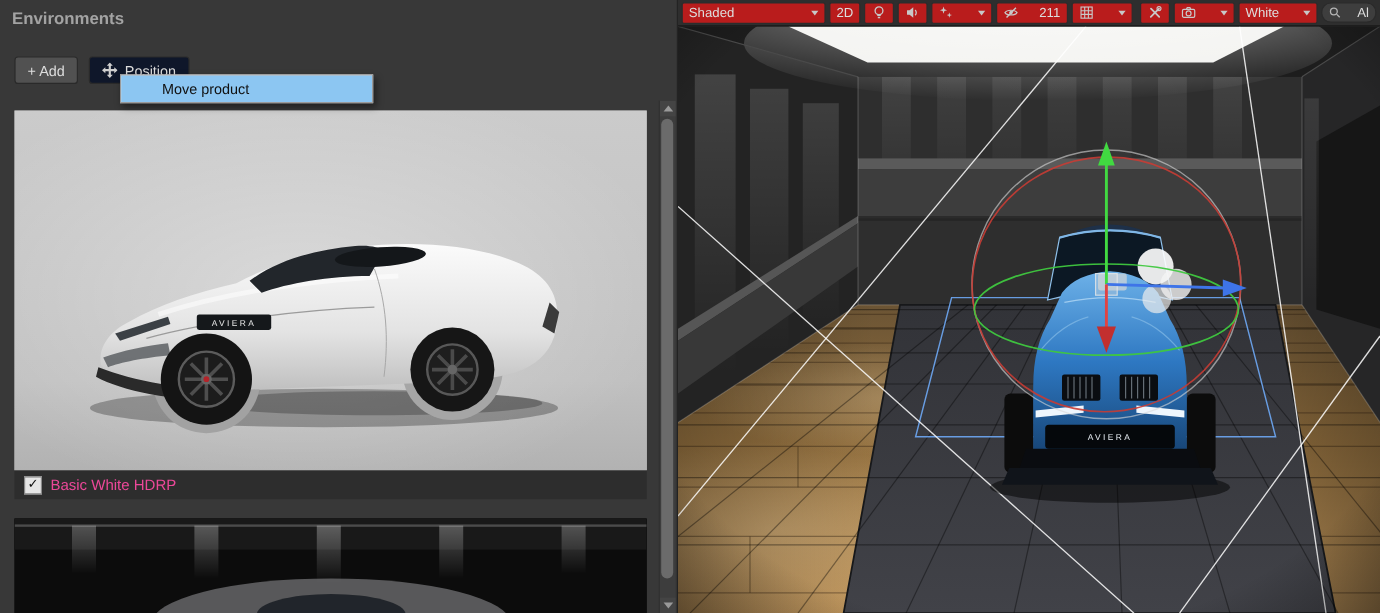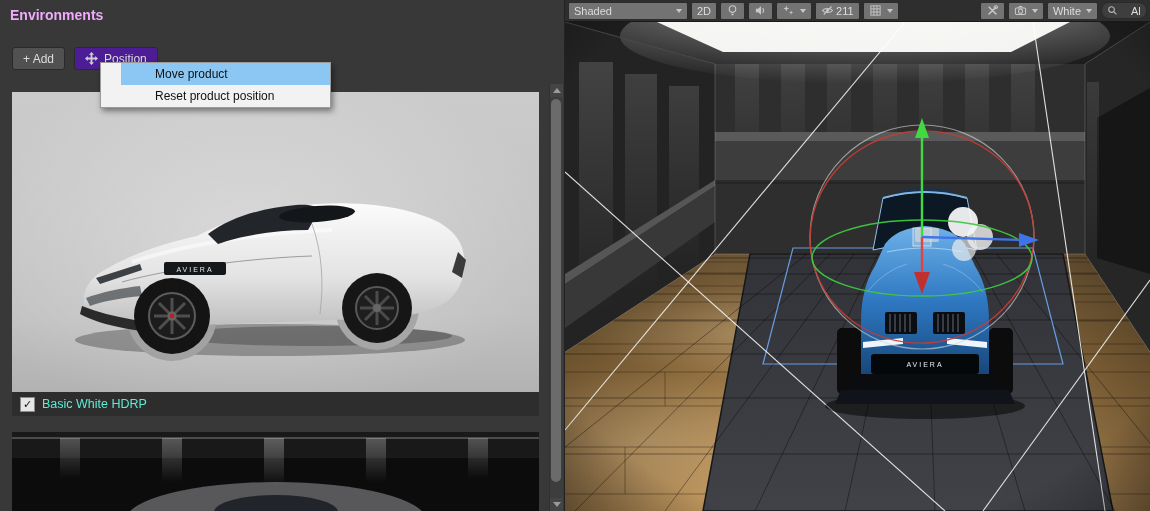--- a/index.html
+++ b/index.html
@@ -1,44 +1,44 @@
 <!DOCTYPE html>
 <html><head>
 <meta charset="utf-8">
 <style>
   html,body{margin:0;padding:0;background:#1a1a1a;font-family:"Liberation Sans",sans-serif;}
   #app{position:relative;width:1150px;height:511px;background:#383838;overflow:hidden;user-select:none;}
 
   
   #left-panel{position:absolute;left:0;top:0;width:564px;height:511px;background:#383838;border-right:1px solid #232323;}
-  .panel-title{position:absolute;left:10px;top:7px;font-size:14px;font-weight:bold;color:#f0abfc;}
+  .panel-title{position:absolute;left:10px;top:7px;font-size:14px;font-weight:bold;color:#a3a3a3;}
   .panel-toolbar{position:absolute;left:12px;top:47px;display:flex;gap:9px;}
   .btn{height:21px;display:flex;align-items:center;gap:6px;padding:0 10px;background:#515151;border:1px solid #2a2a2a;border-radius:3px;color:#dddddd;font-size:12px;cursor:default;white-space:nowrap;}
-  .btn.active{background:#4c1d95;}
-  .context-menu{position:absolute;left:100px;top:62px;width:209px;background:#f2f2f2;border:1px solid #9a9a9a;box-shadow:2px 3px 6px rgba(0,0,0,.45);z-index:40;padding-left:20px;}
+  .btn.active{background:#0f172a;}
+  .context-menu{position:absolute;left:100px;top:62px;width:209px;background:#f2f2f2;border:1px solid #9a9a9a;box-shadow:2px 3px 6px rgba(0,0,0,.45);z-index:40;}
   .menu-item{height:22px;line-height:22px;padding-left:34px;font-size:12px;color:#111111;}
   .menu-item.highlighted{background:#8cc6f2;}
   .env-card{position:absolute;left:12px;width:527px;}
   .env-card .thumb{width:527px;overflow:hidden;background:#c4c4c4;}
   .env-card .label-bar{height:24px;background:#2d2d2d;display:flex;align-items:center;gap:7px;padding-left:8px;}
-  .label-bar span.name{color:#5eead4;font-size:12.5px;}
+  .label-bar span.name{color:#ec4899;font-size:12.5px;}
   .checkbox{width:13px;height:13px;background:#e6e6e6;border:1px solid #8a8a8a;display:inline-flex;align-items:center;justify-content:center;font-size:11px;color:#111;line-height:13px;}
   .checkbox.checked::after{content:"\2713";}
   
   .v-scrollbar{position:absolute;right:1px;top:84px;bottom:0;width:13px;background:#3d3d3d;border-left:1px solid #313131;}
   .sb-btn{position:absolute;left:0;width:13px;height:13px;background:#444444;display:flex;align-items:center;justify-content:center;}
   .sb-btn.up{top:0;} .sb-btn.down{bottom:0;}
   .tri-up{width:0;height:0;border-left:4px solid transparent;border-right:4px solid transparent;border-bottom:5px solid #9a9a9a;}
   .tri-down{width:0;height:0;border-left:4px solid transparent;border-right:4px solid transparent;border-top:5px solid #9a9a9a;}
   .sb-thumb{position:absolute;left:1px;top:15px;width:10px;height:383px;background:#6b6b6b;border-radius:5px;}
 
   
   #scene-view{position:absolute;left:565px;top:0;width:585px;height:511px;background:#262626;}
   .scene-toolbar{height:21px;background:#2e2e2e;border-bottom:1px solid #191919;display:flex;align-items:center;padding:0 3px;gap:3px;font-size:11px;color:#dddddd;}
-  .tb-btn{height:16px;background:#737373;border:1px solid #2c2c2c;border-radius:2px;display:flex;align-items:center;padding:0 5px;gap:2px;white-space:nowrap;}
+  .tb-btn{height:16px;background:#b91c1c;border:1px solid #2c2c2c;border-radius:2px;display:flex;align-items:center;padding:0 5px;gap:17px;white-space:nowrap;}
   .tb-btn.shaded{min-width:108px;justify-content:space-between;}
   .tb-btn.push-right{margin-left:auto;}
   .caret{width:0;height:0;border-left:3px solid transparent;border-right:3px solid transparent;border-top:4px solid #c8c8c8;margin-left:3px;}
   .searchbox{height:15px;background:#3e3e3e;border:1px solid #2a2a2a;border-radius:8px;display:flex;align-items:center;gap:13px;padding:0 5px;width:34px;overflow:hidden;}
   .scene-canvas{position:relative;width:585px;height:489px;overflow:hidden;background:#1f1f1f;}
   .scene-canvas svg{display:block;}
   .ticon{flex:0 0 auto;}
 </style>
 </head>
 <body>
@@ -55,21 +55,20 @@
       <div class="btn active">
         <svg class="ticon" width="13" height="13" viewBox="0 0 13 13">
           <path d="M6.5 0 L9 2.8 H7.4 V5.6 H10.2 V4 L13 6.5 L10.2 9 V7.4 H7.4 V10.2 H9 L6.5 13 L4 10.2 H5.6 V7.4 H2.8 V9 L0 6.5 L2.8 4 V5.6 H5.6 V2.8 H4 Z" fill="#cfcfcf"></path>
         </svg>
         <span>Position</span>
       </div>
     </div>
 
     <div class="context-menu">
       <div class="menu-item highlighted">Move product</div>
-      <div class="menu-item">Reset product position</div>
     </div>
 
     <div class="env-card" style="top:92px;">
       <div class="thumb" style="height:300px;">
         <svg width="527" height="300" viewBox="0 0 527 300">
           <defs>
             <linearGradient id="studio" x1="0" y1="0" x2="0" y2="1">
               <stop offset="0" stop-color="#cbcbcb"></stop>
                 <stop offset="0.75" stop-color="#c0c0c0"></stop>
                 <stop offset="1" stop-color="#b2b2b2"></stop>

